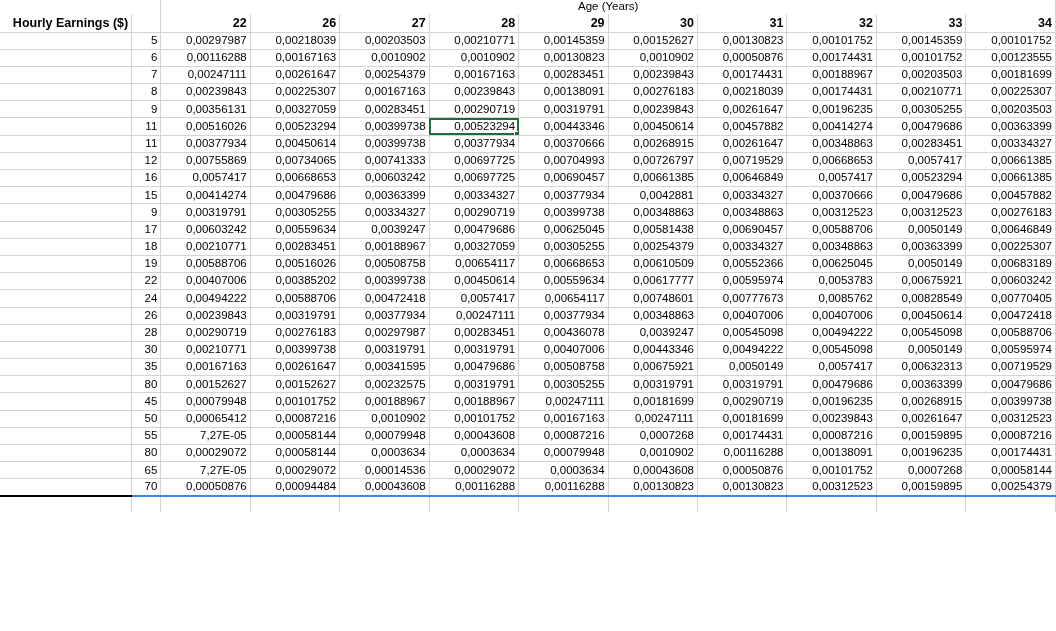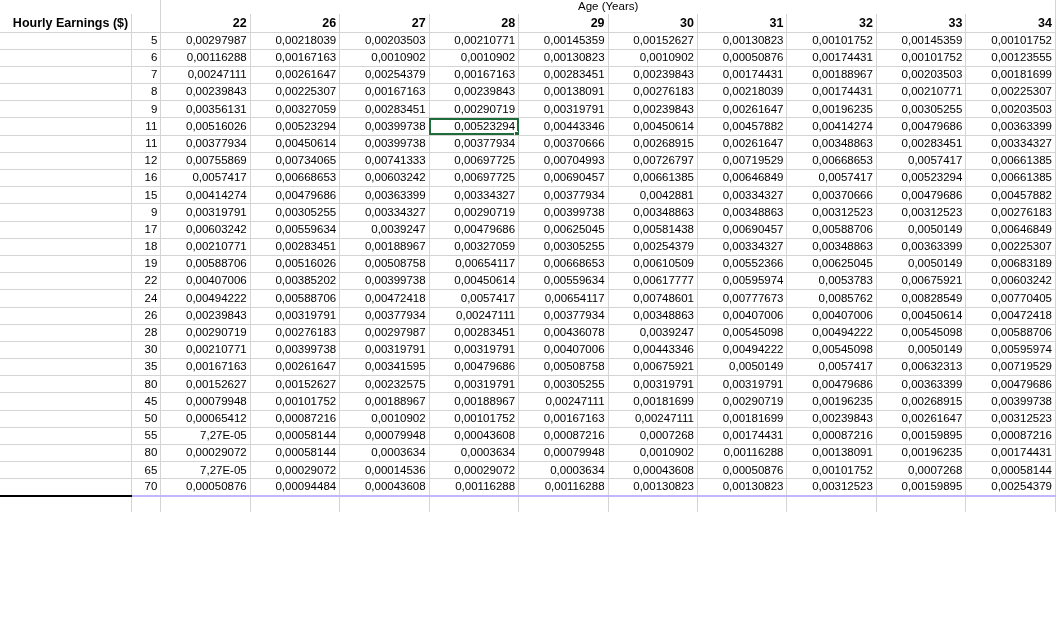--- a/index.html
+++ b/index.html
@@ -101,21 +101,21 @@
   
   td.lastcol {
     border-right: 2px solid #000000;
   }
   td.lastcol-plain {
     border-right: 2px solid #000000;
   }
 
   
   tr.lastrow td.heavybottom {
-    border-bottom: 2px solid #c4b5fd;
+    border-bottom: 2px solid #3b82f6;
   }
   tr.lastrow td.heavybottom-left {
     border-bottom: 2px solid #000000;
     border-right: 1px solid #d4d4d4;
   }
 
   
   tr.tailrow td {
     height: 16px;
     border-bottom: none;

